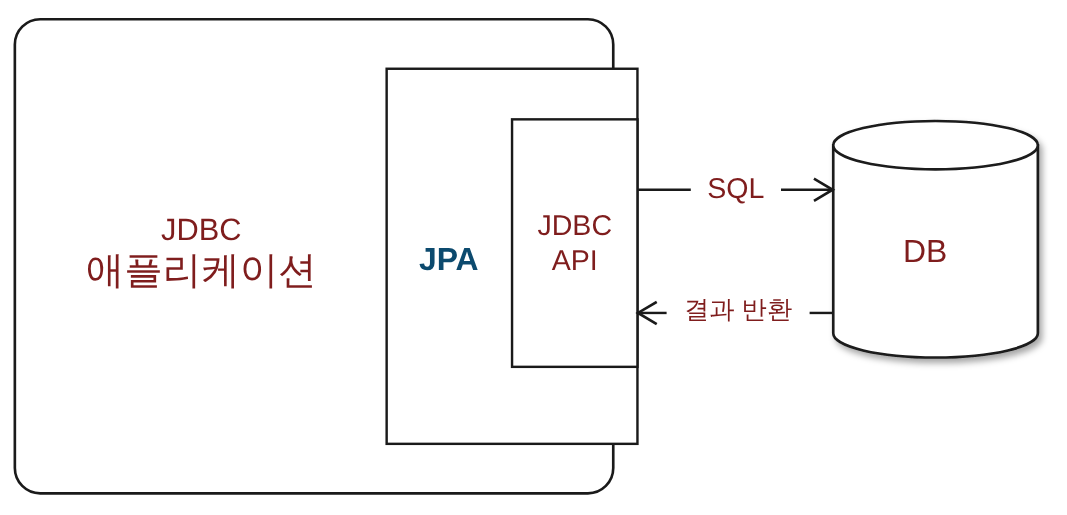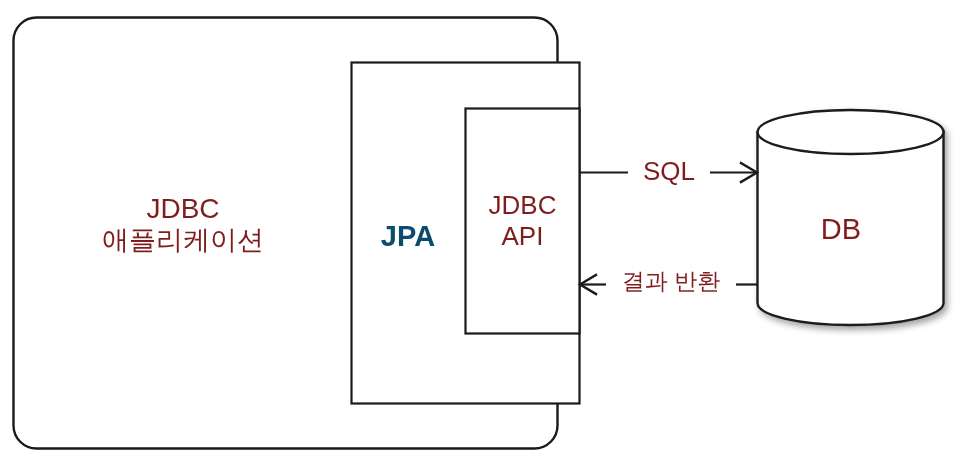--- a/index.html
+++ b/index.html
@@ -56,21 +56,21 @@
     -webkit-font-smoothing: antialiased;
   }
   #label-java-app {
     left: 13px;
     top: 192px;
     width: 340px;
     font-size: 28px;
   }
   #label-java-app .line-2 {
     display: block;
-    font-size: 27px;
+    font-size: 35px;
   }
   #label-jpa {
     left: 351px;
     top: 219px;
     width: 114px;
     font-size: 29px;
     font-weight: bold;
     color: #0c4a6e;
   }
   #label-jdbc-api {

